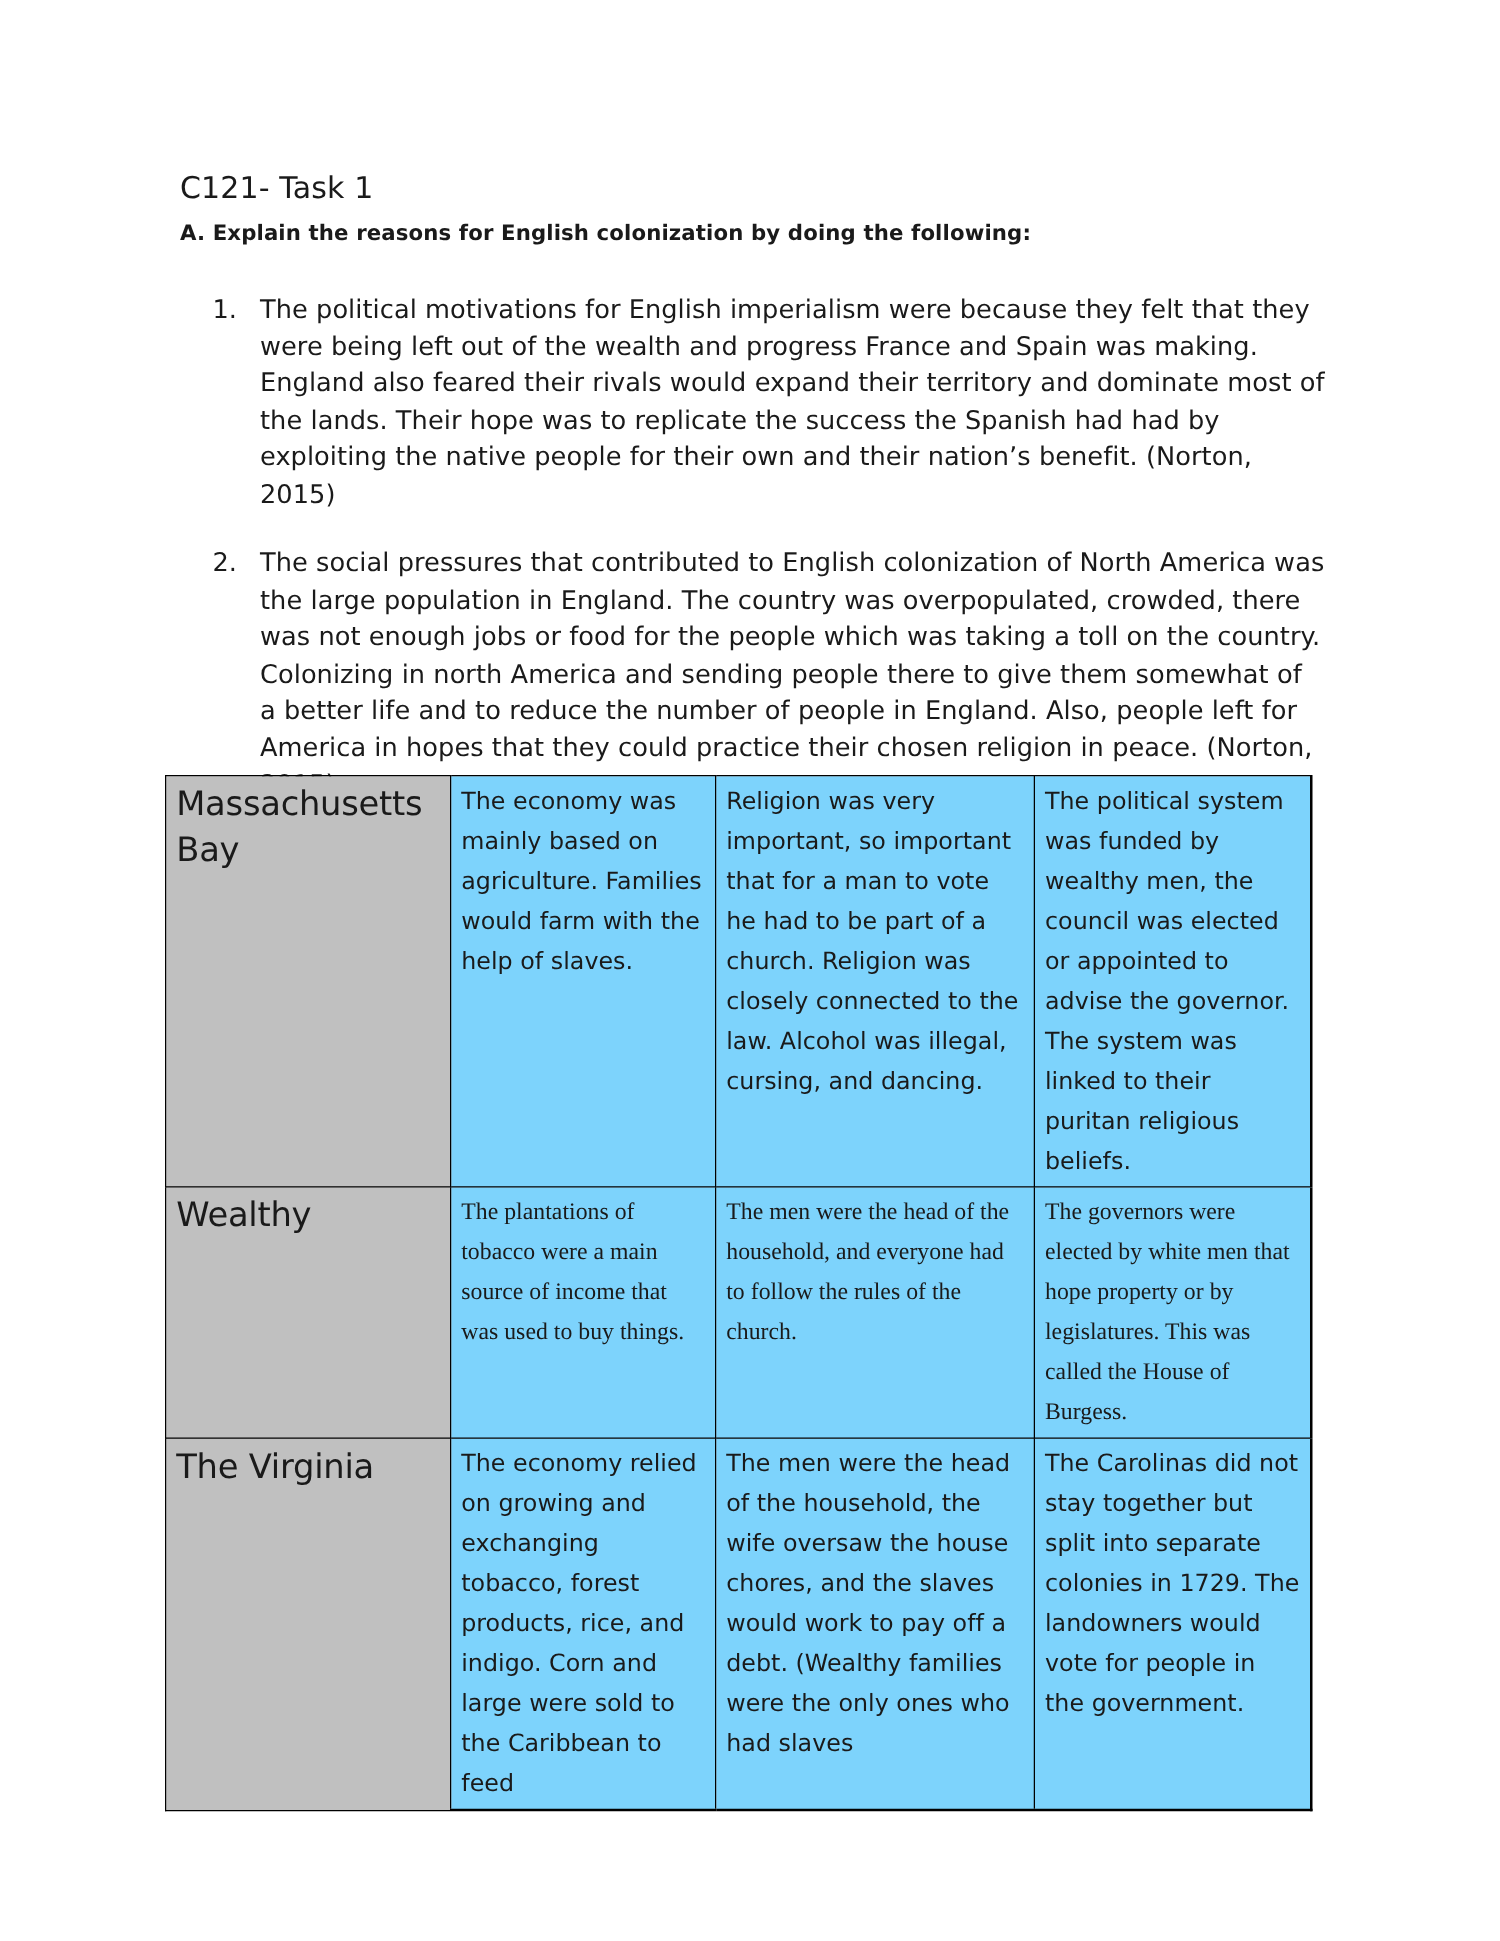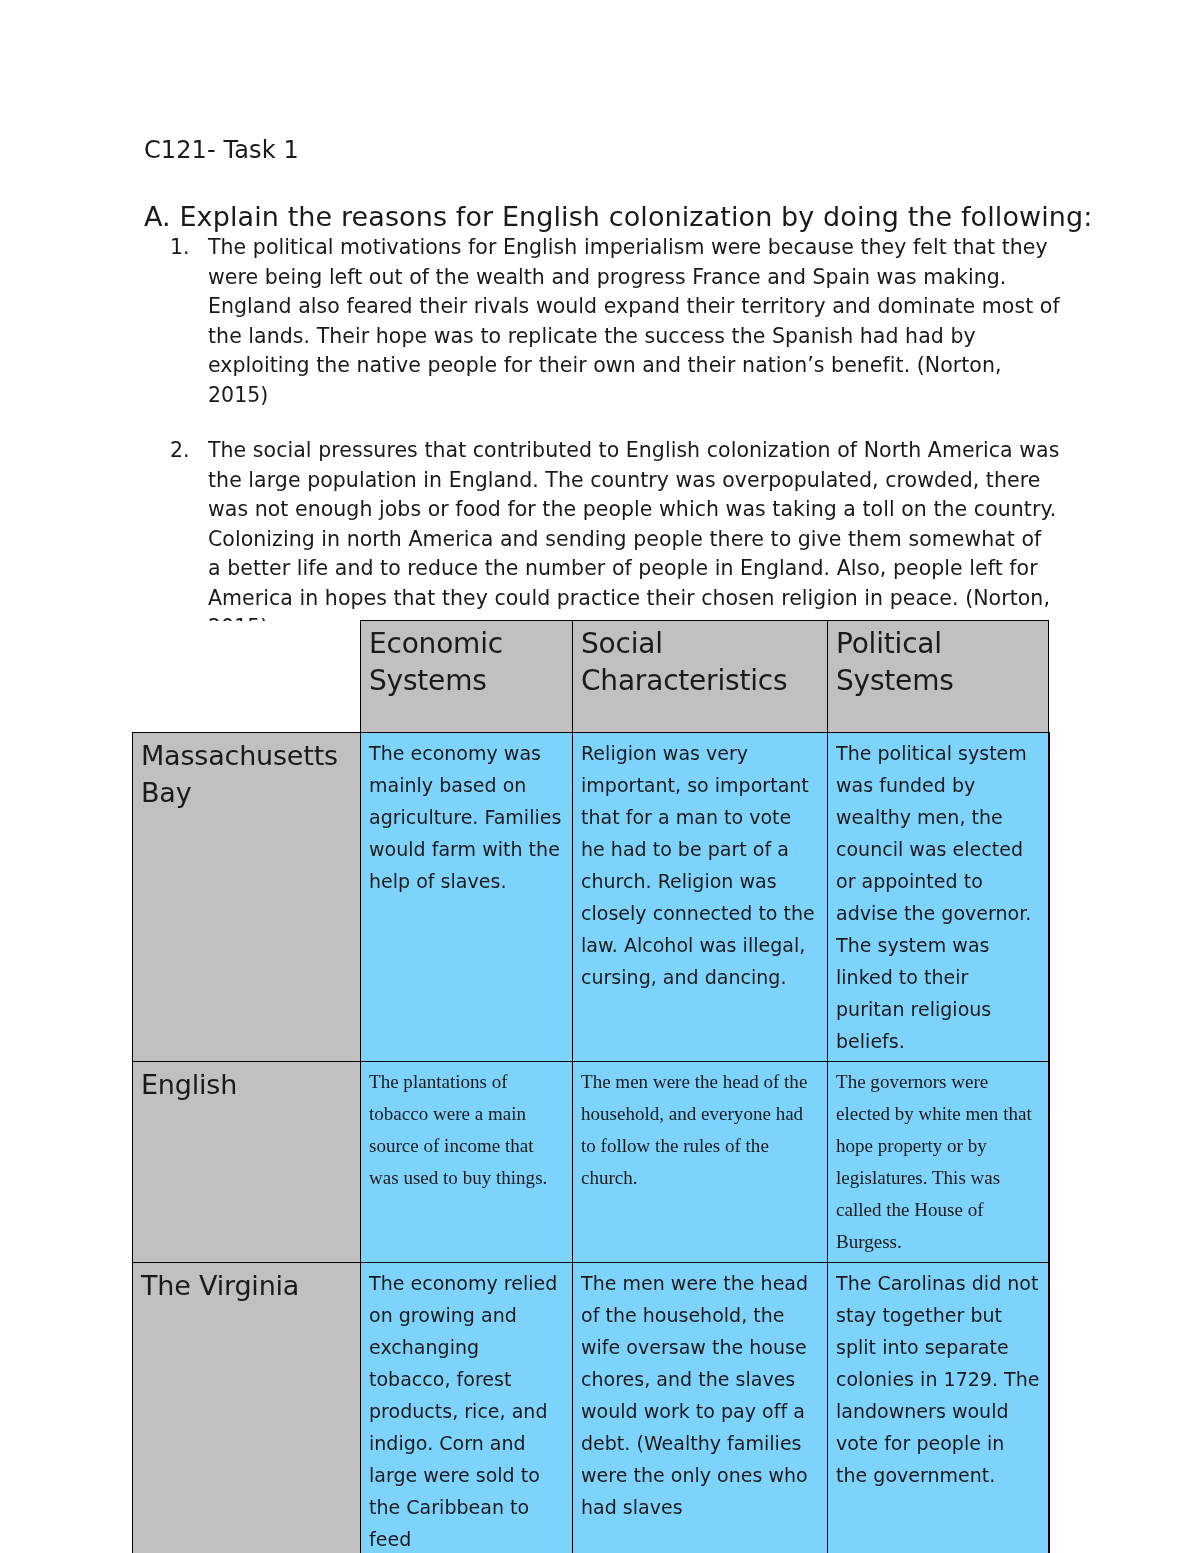--- a/index.html
+++ b/index.html
@@ -28,25 +28,26 @@
     top: 136px;
     font-size: 24px;
     line-height: 28px;
     letter-spacing: 0.1px;
     white-space: nowrap;
   }
 
   .prompt-line {
     position: absolute;
     left: 144px;
-    top: 203px;
-    font-size: 27px;
+    top: 173px;
+    font-size: 17px;
     line-height: 28px;
     letter-spacing: 0.1px;
     white-space: nowrap;
+    font-weight: bold;
   }
 
   .ol-list {
     position: absolute;
     left: 144px;
     top: 233px;
     width: 916px;
     margin: 0;
     padding: 0;
     list-style: none;
@@ -169,36 +170,30 @@
   <div class="section-b-label">B.</div>
 
   <table class="matrix">
     <colgroup>
       <col class="c0">
         <col class="c1">
         <col class="c2">
         <col class="c3">
     </colgroup>
     <tbody>
-      <tr>
-        <td class="corner-cell"></td>
-        <th class="head-cell">Economic Systems</th>
-        <th class="head-cell">Social Characteristics</th>
-        <th class="head-cell">Political Systems</th>
-      </tr>
 
       <tr class="row-mass">
         <th class="rowhead-cell">Massachusetts Bay</th>
         <td class="body-cell">The economy was mainly based on agriculture. Families would farm with the help of slaves.</td>
         <td class="body-cell">Religion was very important, so important that for a man to vote he had to be part of a church. Religion was closely connected to the law. Alcohol was illegal, cursing, and dancing.</td>
         <td class="body-cell last-col">The political system was funded by wealthy men, the council was elected or appointed to advise the governor. The system was linked to their puritan religious beliefs.</td>
       </tr>
 
       <tr class="row-va">
-        <th class="rowhead-cell">English</th>
+        <th class="rowhead-cell">Wealthy</th>
         <td class="body-cell">The plantations of tobacco were a main source of income that was used to buy things.</td>
         <td class="body-cell">The men were the head of the household, and everyone had to follow the rules of the church.</td>
         <td class="body-cell last-col">The governors were elected by white men that hope property or by legislatures. This was called the House of Burgess.</td>
       </tr>
 
       <tr class="row-car">
         <th class="rowhead-cell">The Virginia</th>
         <td class="body-cell clip-cell">The economy relied on growing and exchanging tobacco, forest products, rice, and indigo. Corn and large were sold to the Caribbean to feed</td>
         <td class="body-cell clip-cell">The men were the head of the household, the wife oversaw the house chores, and the slaves would work to pay off a debt. (Wealthy families were the only ones who had slaves</td>
         <td class="body-cell last-col clip-cell">The Carolinas did not stay together but split into separate colonies in 1729. The landowners would vote for people in the government.</td>

